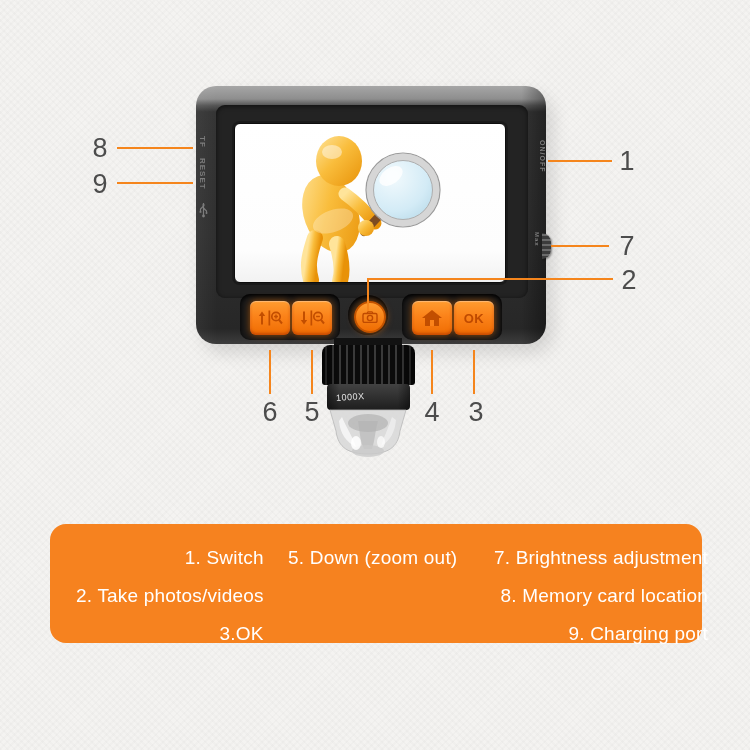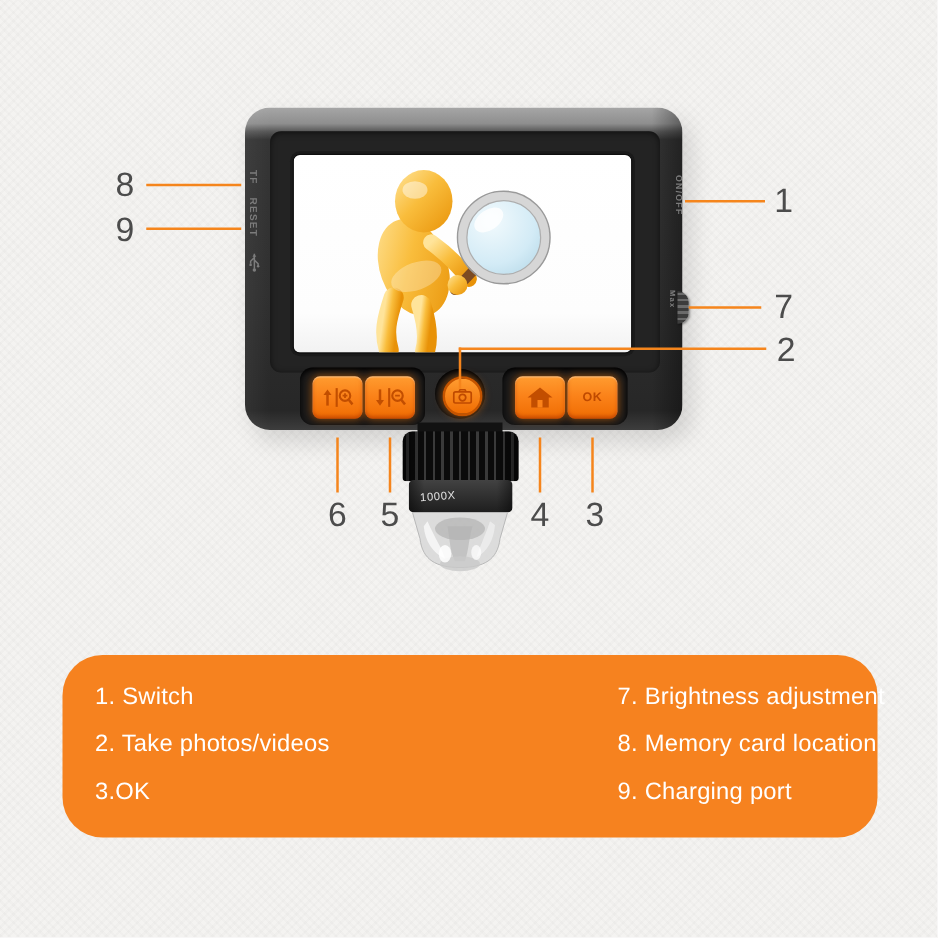--- a/index.html
+++ b/index.html
@@ -47,21 +47,21 @@
   .cam-recess{position:absolute;left:348px;top:295px;width:40px;height:40px;border-radius:50%;background:#181818;box-shadow:inset 0 2px 4px #000;}
   .btn{
     position:absolute;top:301px;width:40px;height:34px;border-radius:6px;
     background:linear-gradient(180deg,#ff9c30 0%,#fb831a 45%,#ef6c02 100%);
     box-shadow:0 0 7px rgba(255,122,0,0.55), inset 0 1px 1px rgba(255,255,255,0.35), inset 0 -2px 3px rgba(160,40,0,0.5);
     display:flex;align-items:center;justify-content:center;
   }
   .btn-zoom-in{left:250px;}
   .btn-zoom-out{left:292px;}
   .btn-home{left:412px;}
-  .btn-ok{left:454px;color:#bf4a00;font-size:10px;font-weight:bold;letter-spacing:0.5px;}
+  .btn-ok{left:454px;color:#bf4a00;font-size:13px;font-weight:bold;letter-spacing:0.5px;}
   .btn-camera{
     position:absolute;left:354px;top:301px;width:28px;height:28px;border-radius:50%;
     background:linear-gradient(180deg,#ff9c30,#ef6c02);
     border:2px solid #c45400;
     box-shadow:0 0 7px rgba(255,122,0,0.55);
     display:flex;align-items:center;justify-content:center;
   }
   
   .barrel-neck{position:absolute;left:334px;top:338px;width:68px;height:12px;background:#121212;}
   .barrel-ribs{
@@ -82,22 +82,23 @@
   
   .lead{position:absolute;background:#f5851c;}
   .lead-h{height:2px;}
   .lead-v{width:2px;}
   .num{
     position:absolute;transform:translate(-50%,-50%);
     color:#4c4c4c;font-size:27px;font-weight:300;line-height:1;
   }
   
   .panel{
-    position:absolute;left:50px;top:524px;width:652px;height:146px;border-radius:32px;
+    position:absolute;left:50px;top:524px;width:652px;height:119px;border-radius:16px;
     background:#f6821f;
+    text-align:right;
   }
   .panel .col{position:absolute;top:15px;display:flex;flex-direction:column;}
   .panel .col1{left:26px;}
   .panel .col2{left:238px;}
   .panel .col3{left:444px;}
   .panel .item{height:38px;line-height:38px;color:#ffffff;font-size:19px;letter-spacing:0.2px;white-space:nowrap;}
   .icon-svg{display:block;}
 </style>
 </head>
 <body>
@@ -233,20 +234,21 @@
   <div class="num" style="left:432px;top:412px;">4</div>
   <div class="num" style="left:476px;top:412px;">3</div>
 
   <div class="panel">
     <div class="col col1">
       <div class="item">1. Switch</div>
       <div class="item">2. Take photos/videos</div>
       <div class="item">3.OK</div>
     </div>
     <div class="col col2">
+      <div class="item">5. Down (zoom out)</div>
     </div>
     <div class="col col3">
       <div class="item">7. Brightness adjustment</div>
       <div class="item">8. Memory card location</div>
       <div class="item">9. Charging port</div>
     </div>
   </div>
 
 </div>
 

